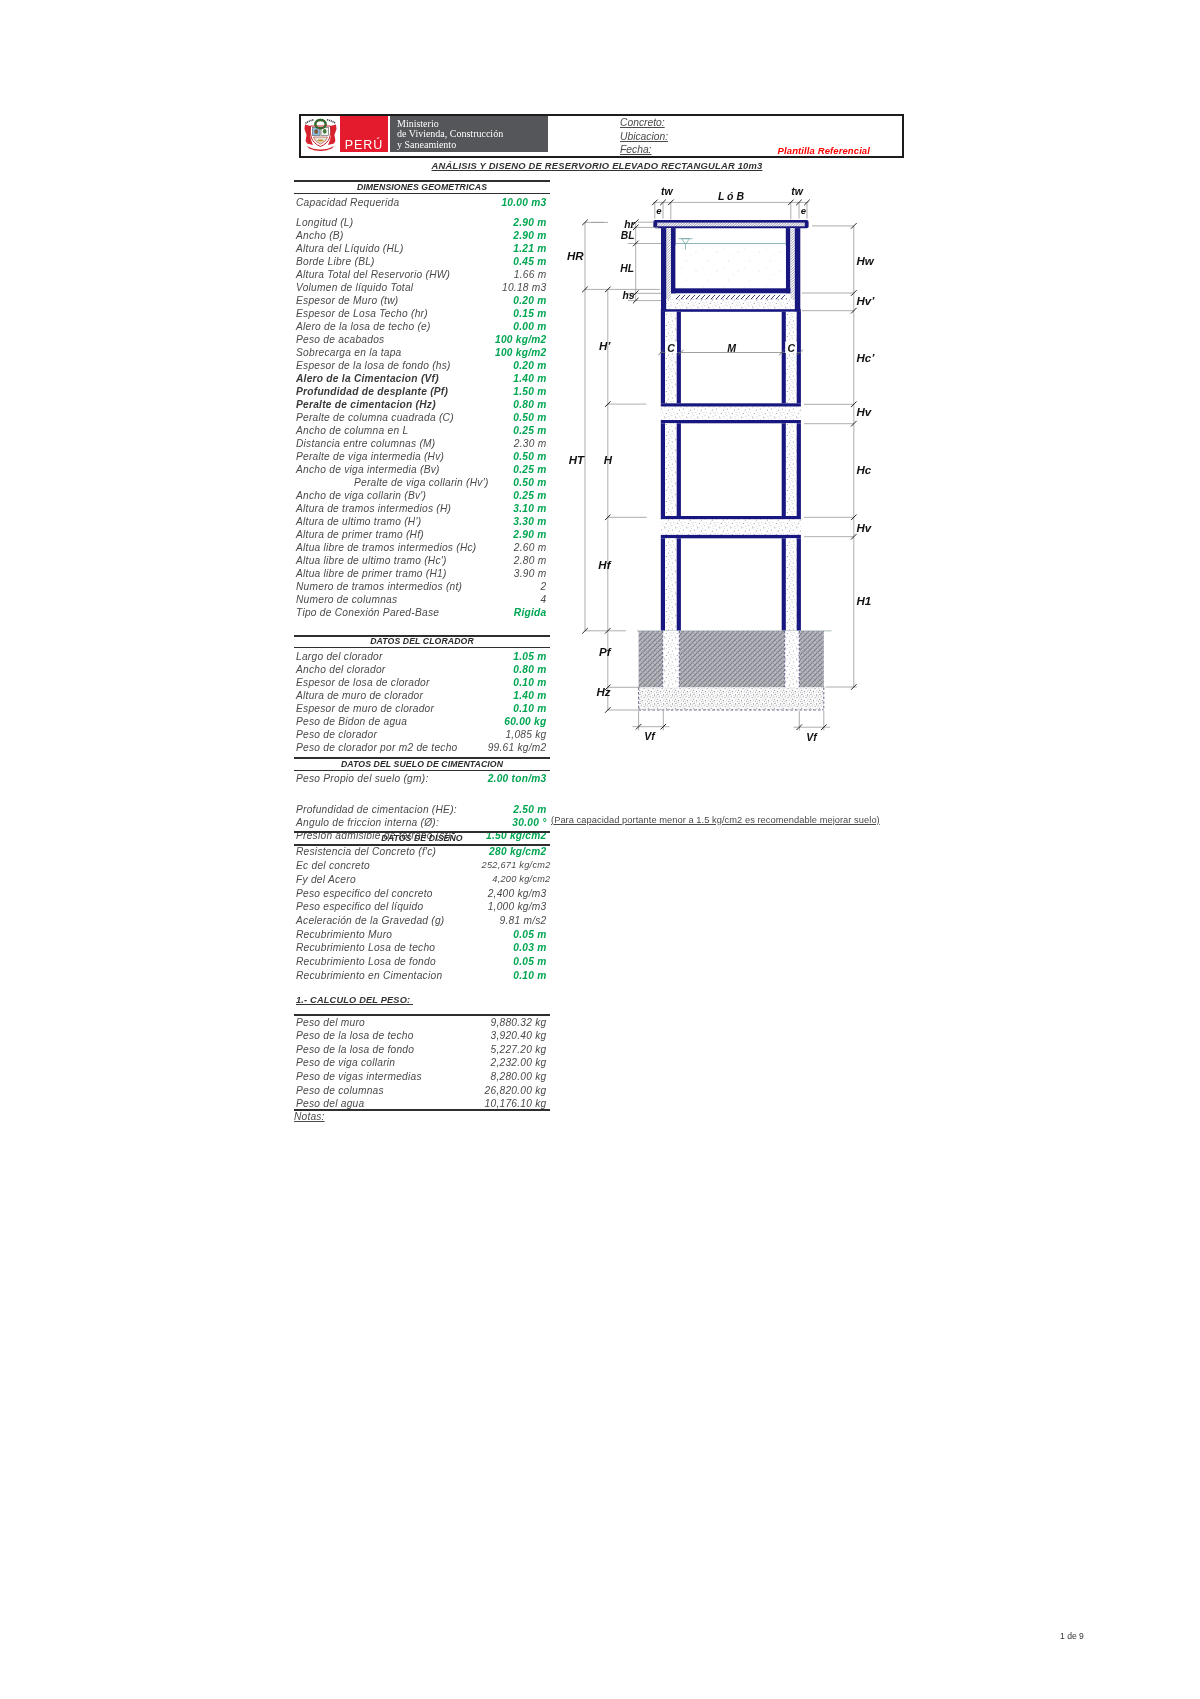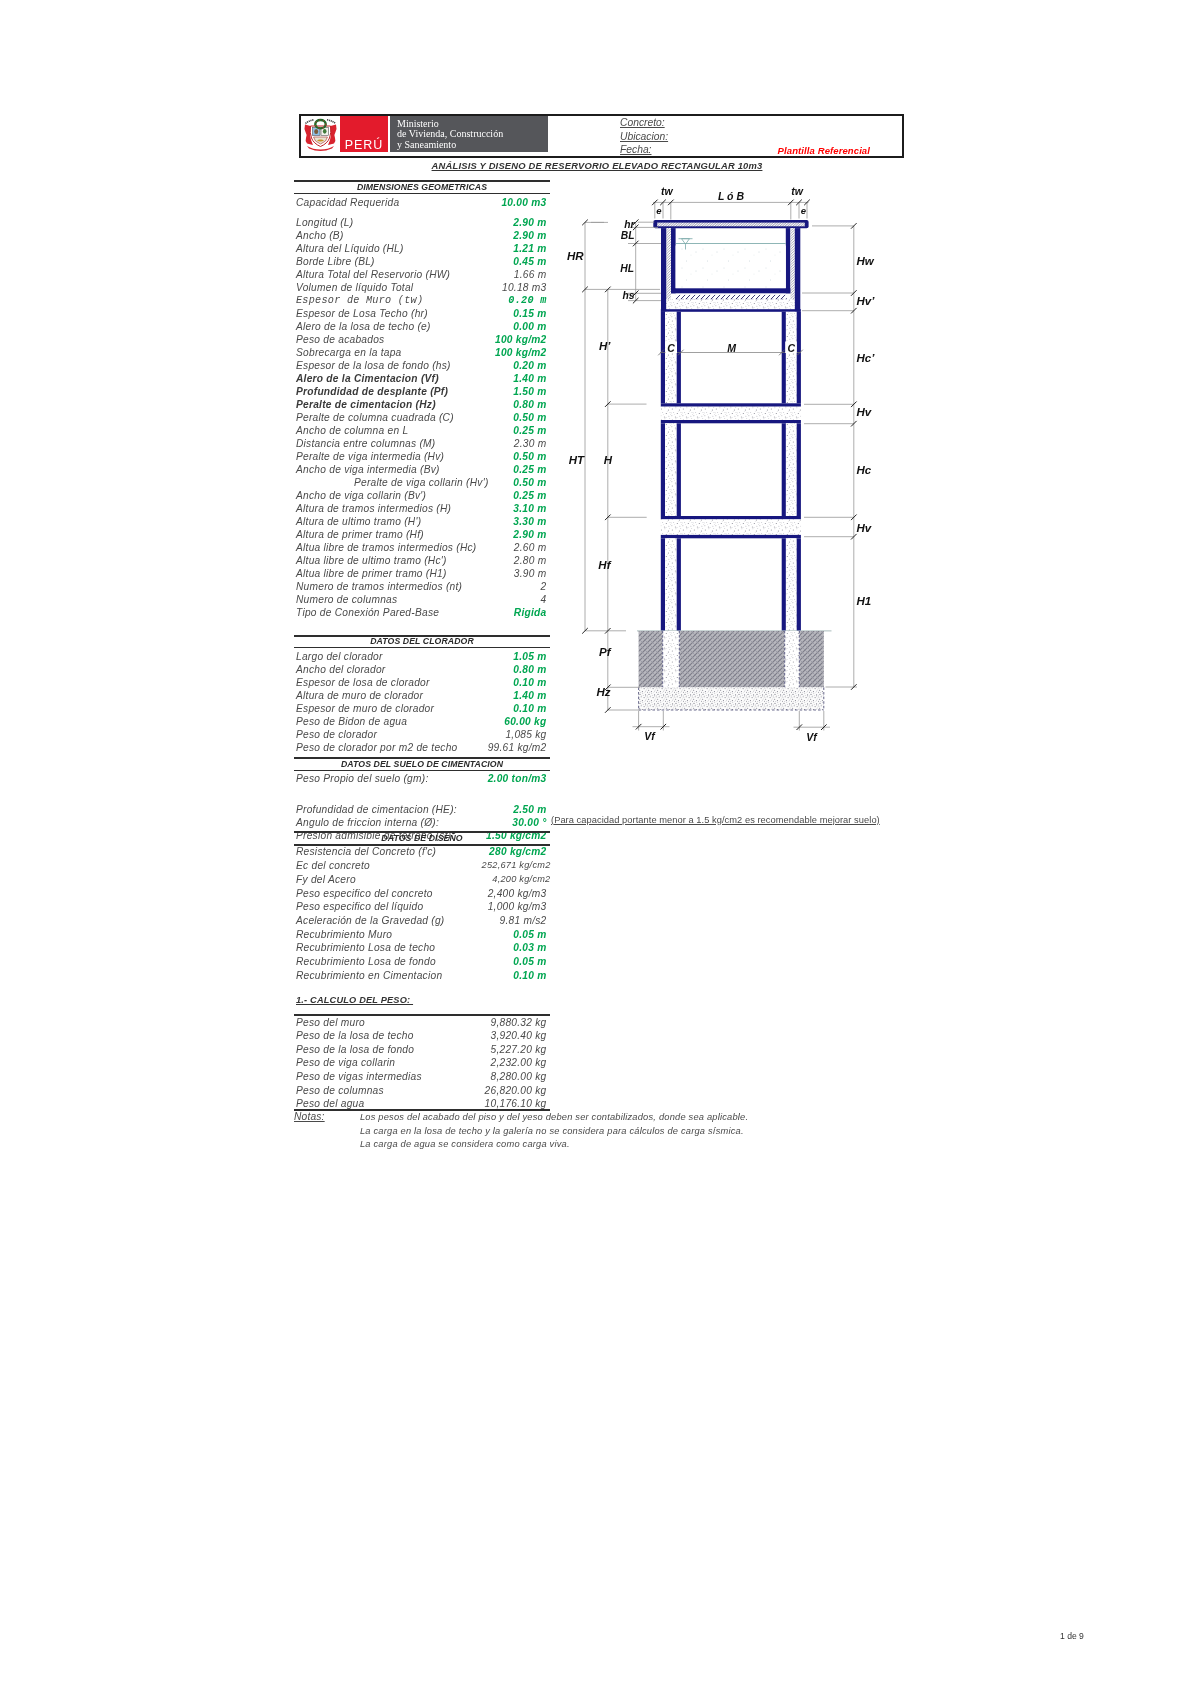--- a/index.html
+++ b/index.html
@@ -61,21 +61,21 @@
   <div class="sec-border" style="top:192.6px;height:1.6px;"></div>
 
   <div class="rows" style="top:196px;">
     <div class="r" style="height:13px;line-height:13px;">Capacidad Requerida<span class="v g">10.00 m3</span></div>
     <div class="r" style="height:13px;line-height:13px;margin-top:7px;">Longitud (L)<span class="v g">2.90 m</span></div>
     <div class="r" style="height:13px;line-height:13px;">Ancho (B)<span class="v g">2.90 m</span></div>
     <div class="r" style="height:13px;line-height:13px;">Altura del Líquido (HL)<span class="v g">1.21 m</span></div>
     <div class="r" style="height:13px;line-height:13px;">Borde Libre (BL)<span class="v g">0.45 m</span></div>
     <div class="r" style="height:13px;line-height:13px;">Altura Total del Reservorio (HW)<span class="v">1.66 m</span></div>
     <div class="r" style="height:13px;line-height:13px;">Volumen de líquido Total<span class="v">10.18 m3</span></div>
-    <div class="r" style="height:13px;line-height:13px;font-family:Liberation Mono, monospace;">Espesor de Muro (tw)<span class="v g">0.20 m</span></div>
+    <div class="r" style="height:13px;line-height:13px;">Espesor de Muro (tw)<span class="v g">0.20 m</span></div>
     <div class="r" style="height:13px;line-height:13px;">Espesor de Losa Techo (hr)<span class="v g">0.15 m</span></div>
     <div class="r" style="height:13px;line-height:13px;">Alero de la losa de techo (e)<span class="v g">0.00 m</span></div>
     <div class="r" style="height:13px;line-height:13px;">Peso de acabados<span class="v g">100 kg/m2</span></div>
     <div class="r" style="height:13px;line-height:13px;">Sobrecarga en la tapa<span class="v g">100 kg/m2</span></div>
     <div class="r" style="height:13px;line-height:13px;">Espesor de la losa de fondo (hs)<span class="v g">0.20 m</span></div>
     <div class="r bl" style="height:13px;line-height:13px;">Alero de la Cimentacion (Vf)<span class="v g">1.40 m</span></div>
     <div class="r bl" style="height:13px;line-height:13px;">Profundidad de desplante (Pf)<span class="v g">1.50 m</span></div>
     <div class="r bl" style="height:13px;line-height:13px;">Peralte de cimentacion (Hz)<span class="v g">0.80 m</span></div>
     <div class="r" style="height:13px;line-height:13px;">Peralte de columna cuadrada (C)<span class="v g">0.50 m</span></div>
     <div class="r" style="height:13px;line-height:13px;">Ancho de columna en L<span class="v g">0.25 m</span></div>
@@ -150,21 +150,20 @@
     <div class="r" style="height:13.58px;line-height:13.58px;">Peso de la losa de fondo<span class="v">5,227.20 kg</span></div>
     <div class="r" style="height:13.58px;line-height:13.58px;">Peso de viga collarin<span class="v">2,232.00 kg</span></div>
     <div class="r" style="height:13.58px;line-height:13.58px;">Peso de vigas intermedias<span class="v">8,280.00 kg</span></div>
     <div class="r" style="height:13.58px;line-height:13.58px;">Peso de columnas<span class="v">26,820.00 kg</span></div>
     <div class="r" style="height:13.58px;line-height:13.58px;">Peso del agua<span class="v">10,176.10 kg</span></div>
   </div>
 
   <div class="sec-border" style="top:1108.9px;height:1.9px;"></div>
 
   <div class="abs it" style="left:294px;top:1110.8px;font-size:10.2px;color:#4a4a4a;text-decoration:underline;letter-spacing:0.2px;">Notas:</div>
-  <div class="abs it" style="left:360px;top:1111.2px;font-size:9.3px;color:#4a4a4a;line-height:13.6px;letter-spacing:0.2px;">Los pesos del acabado del piso y del yeso deben ser contabilizados, donde sea aplicable.<br>La carga en la losa de techo y la galería no se considera para cálculos de carga sísmica.<br>La carga de agua se considera como carga viva.</div>
 
 
   <div class="abs" style="left:1060px;top:1631px;font-size:8.6px;color:#333;">1 de 9</div>
 
   <svg class="abs" style="left:560px;top:180px;" width="360" height="580" viewBox="560 180 360 580">
     <defs>
       <pattern id="stip" width="11" height="11" patternUnits="userSpaceOnUse">
         <rect width="11" height="11" fill="#ffffff"></rect>
         <circle cx="1.3" cy="2.1" r="0.5" fill="#82828e"></circle>
         <circle cx="4.9" cy="0.8" r="0.4" fill="#8e8e9a"></circle>

